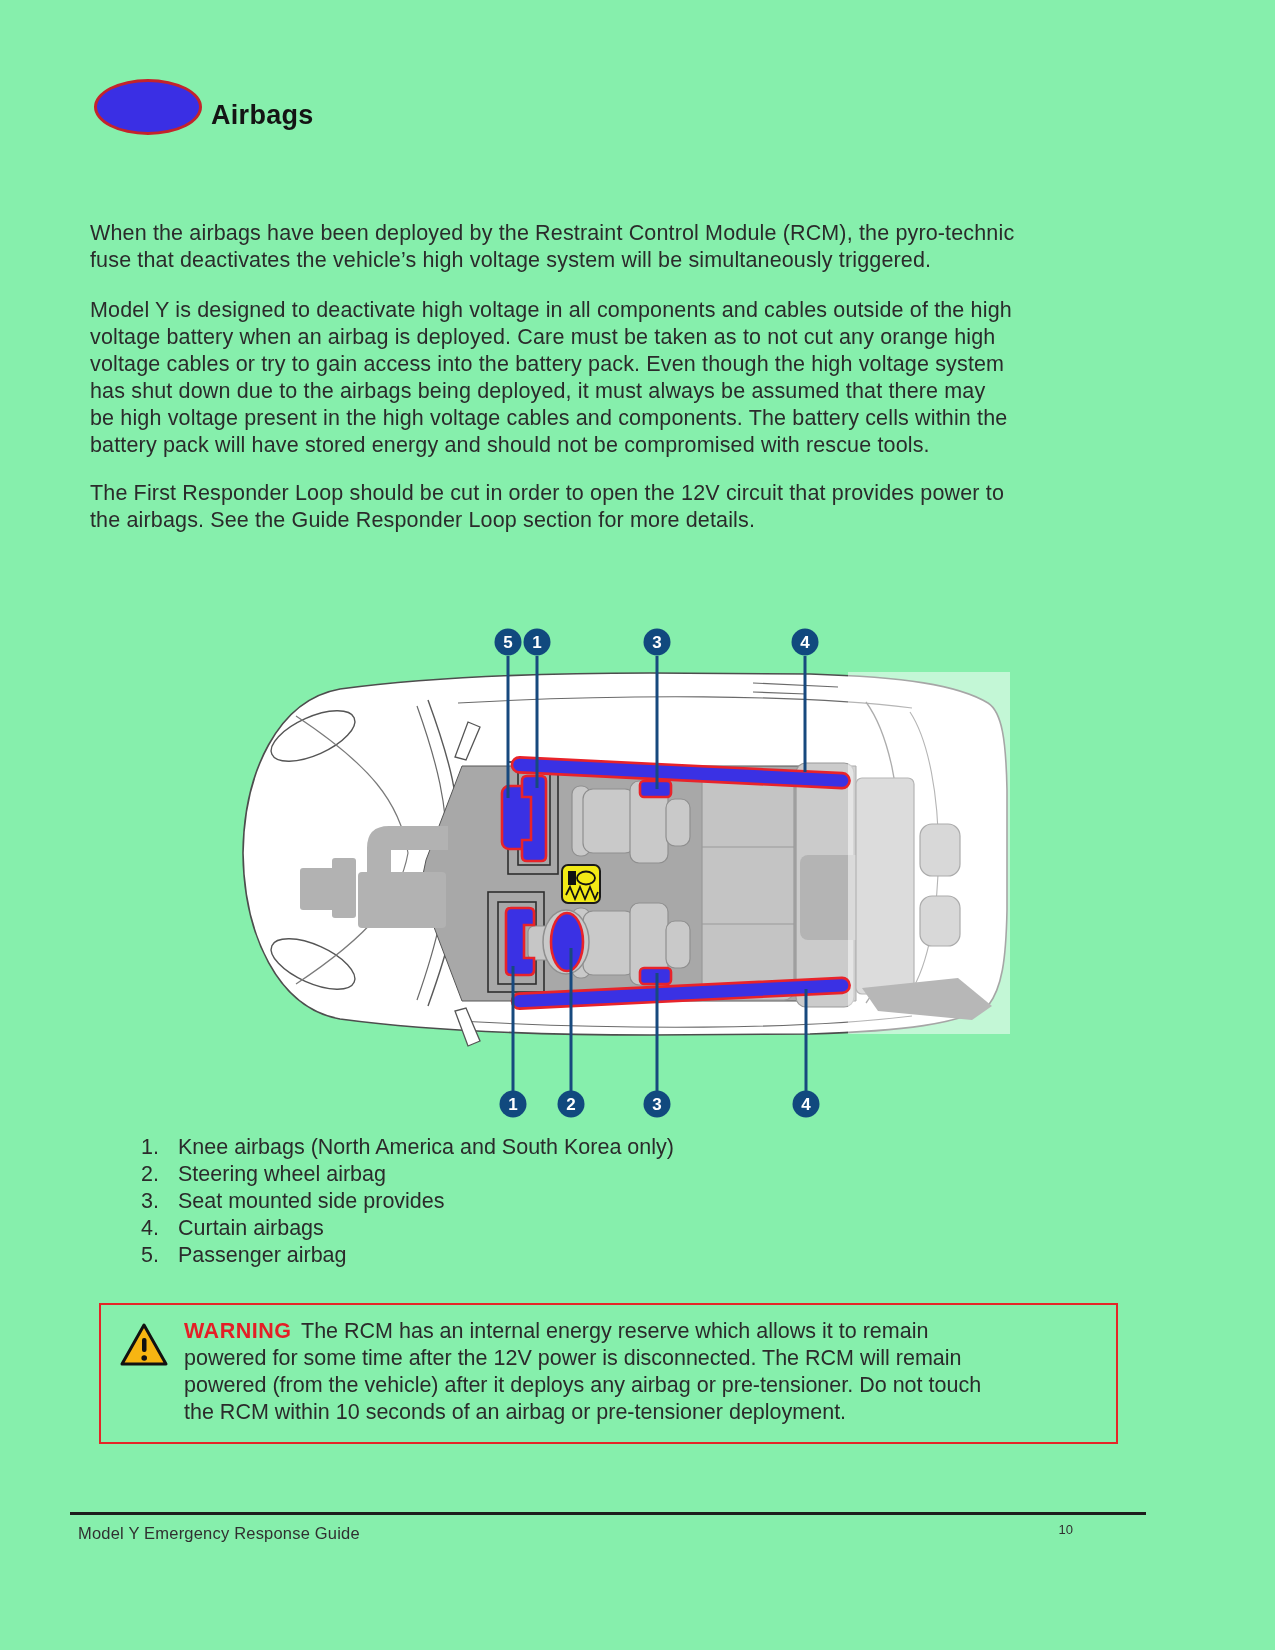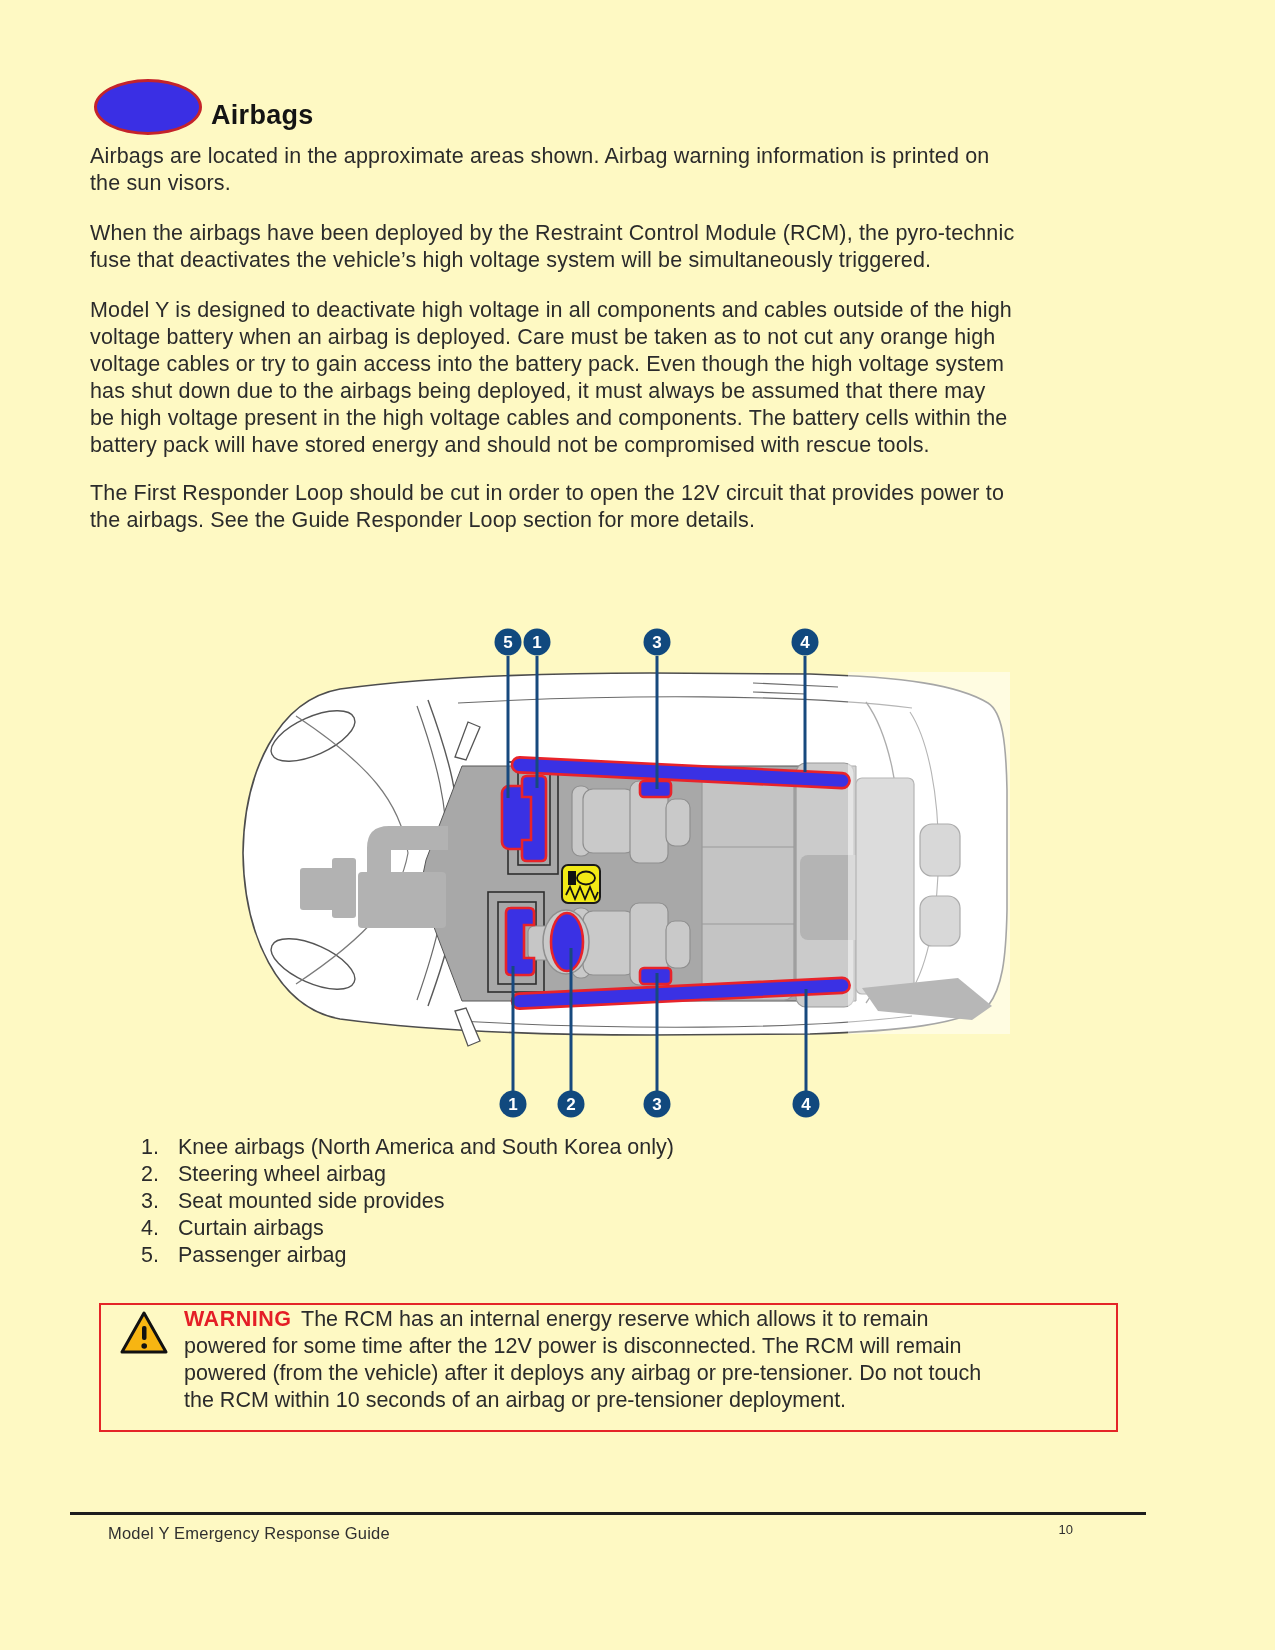--- a/index.html
+++ b/index.html
@@ -1,48 +1,46 @@
 <!DOCTYPE html>
 <html><head>
 <meta charset="utf-8">
 <style>
   html,body{margin:0;padding:0;background:#ffffff;}
-  .page{position:relative;width:1275px;height:1650px;background:#fef9c3;overflow:hidden;
+  .page{position:relative;width:1275px;height:1650px;background:#86efac;overflow:hidden;
         font-family:"Liberation Sans",sans-serif;color:#262626;}
   .hdr-ellipse{position:absolute;left:94px;top:79px;width:108px;height:56px;border-radius:50%;
         background:#3a2fe4;border:3px solid #c4232b;box-sizing:border-box;}
   .page-title{position:absolute;left:211px;top:100px;font-size:27px;font-weight:bold;color:#141414;letter-spacing:.3px;}
   .para{position:absolute;left:90px;width:1048px;font-size:21.5px;line-height:26.9px;
         letter-spacing:.15px;white-space:pre-wrap;color:#2b2b2b;}
   .p1{top:143px;} .p2{top:220px;} .p3{top:297px;} .p4{top:480px;} .note{top:548px;}
   .b{font-weight:bold;color:#1b1b1b;}
   .diagram-svg{position:absolute;left:0;top:620px;width:1275px;height:510px;}
   .legend{position:absolute;left:141px;top:1134px;font-size:21.5px;line-height:26.9px;color:#2b2b2b;}
   .legend-row{display:flex;}
   .legend-num{width:37px;flex:0 0 37px;}
   .warning-box{position:absolute;left:99px;top:1303px;width:1019px;box-sizing:border-box;
-        border:2.5px solid #e42527;padding:1px 18px 16px 18px;display:flex;gap:15px;}
+        border:2.5px solid #e42527;padding:13px 18px 16px 18px;display:flex;gap:15px;}
   .warning-text{font-size:21.5px;line-height:27px;color:#2b2b2b;}
   .warning-label{font-weight:bold;color:#e41e26;letter-spacing:.5px;margin-right:4px;}
   .warning-body{white-space:pre-wrap;}
   .warn-icon{flex:0 0 50px;padding-top:4px;}
   .footer-line{position:absolute;left:70px;top:1512px;width:1076px;height:3px;background:#1d1d1d;}
-  .footer-title{position:absolute;left:108px;top:1524px;font-size:16.5px;color:#303030;letter-spacing:.2px;}
+  .footer-title{position:absolute;left:78px;top:1524px;font-size:16.5px;color:#303030;letter-spacing:.2px;}
   .footer-page{position:absolute;left:993px;top:1522px;width:80px;text-align:right;font-size:13px;color:#303030;}
 </style>
 </head>
 <body>
 
 <div class="page">
 
   <div class="hdr-ellipse"></div>
   <div class="page-title">Airbags</div>
 
-  <div class="para p1">Airbags are located in the approximate areas shown. Airbag warning information is printed on
-the sun visors.</div>
   <div class="para p3">Model Y is designed to deactivate high voltage in all components and cables outside of the high
 voltage battery when an airbag is deployed. Care must be taken as to not cut any orange high
 voltage cables or try to gain access into the battery pack. Even though the high voltage system
 has shut down due to the airbags being deployed, it must always be assumed that there may
 be high voltage present in the high voltage cables and components. The battery cells within the
 battery pack will have stored energy and should not be compromised with rescue tools.</div>
   <div class="para p2">When the airbags have been deployed by the Restraint Control Module (RCM), the pyro-technic
 fuse that deactivates the vehicle’s high voltage system will be simultaneously triggered.</div>
   <div class="para p4">The First Responder Loop should be cut in order to open the 12V circuit that provides power to
 the airbags. See the Guide Responder Loop section for more details.</div>

